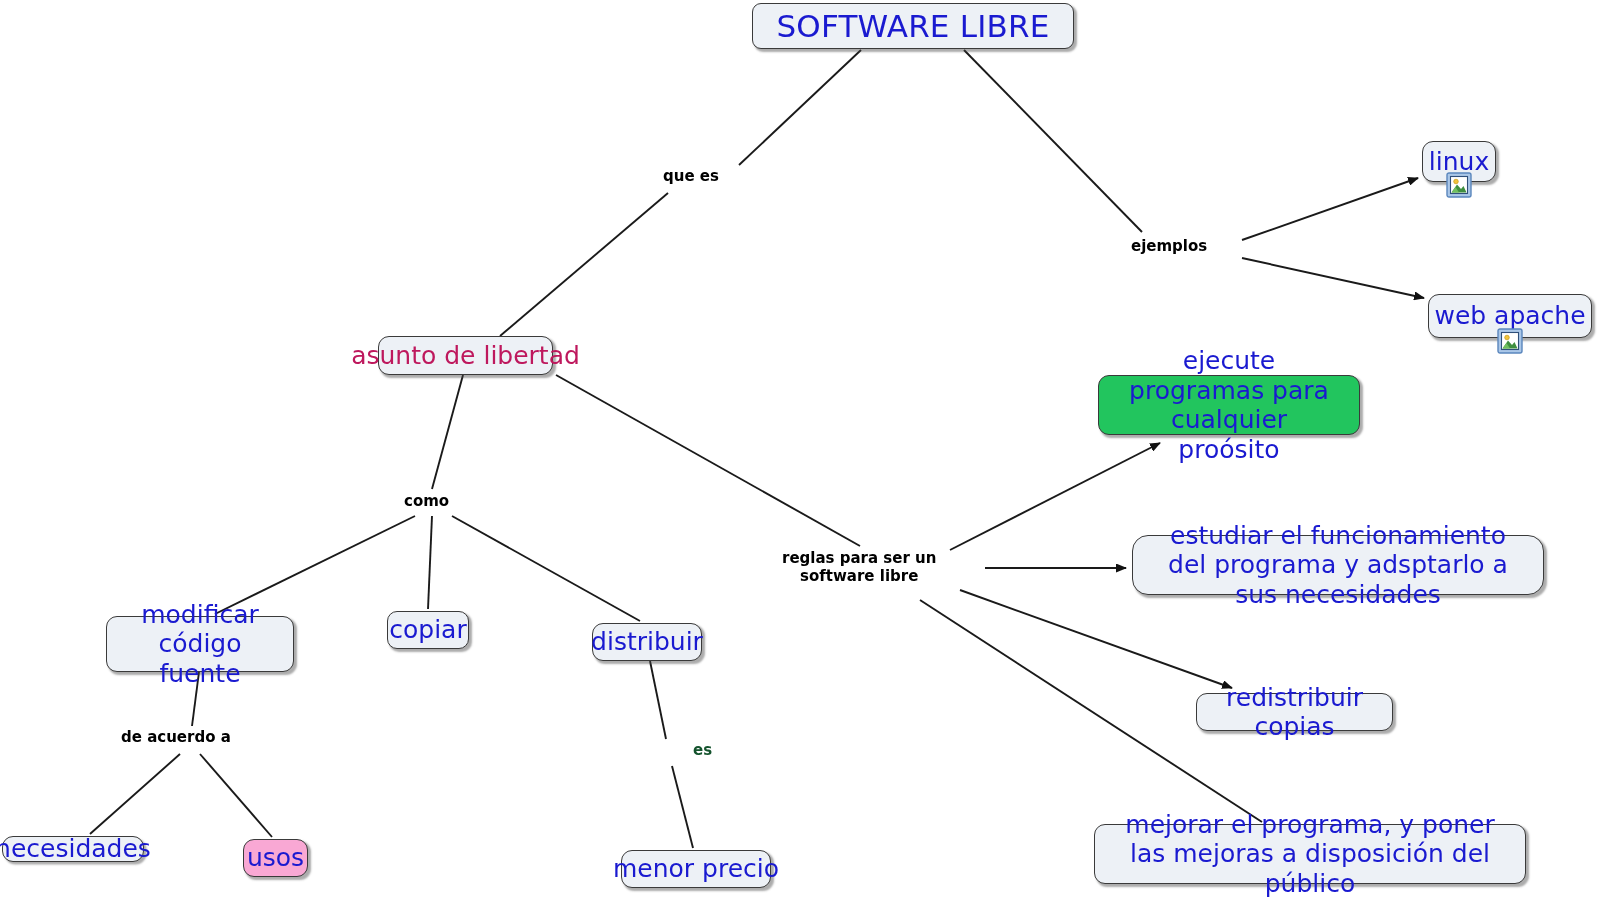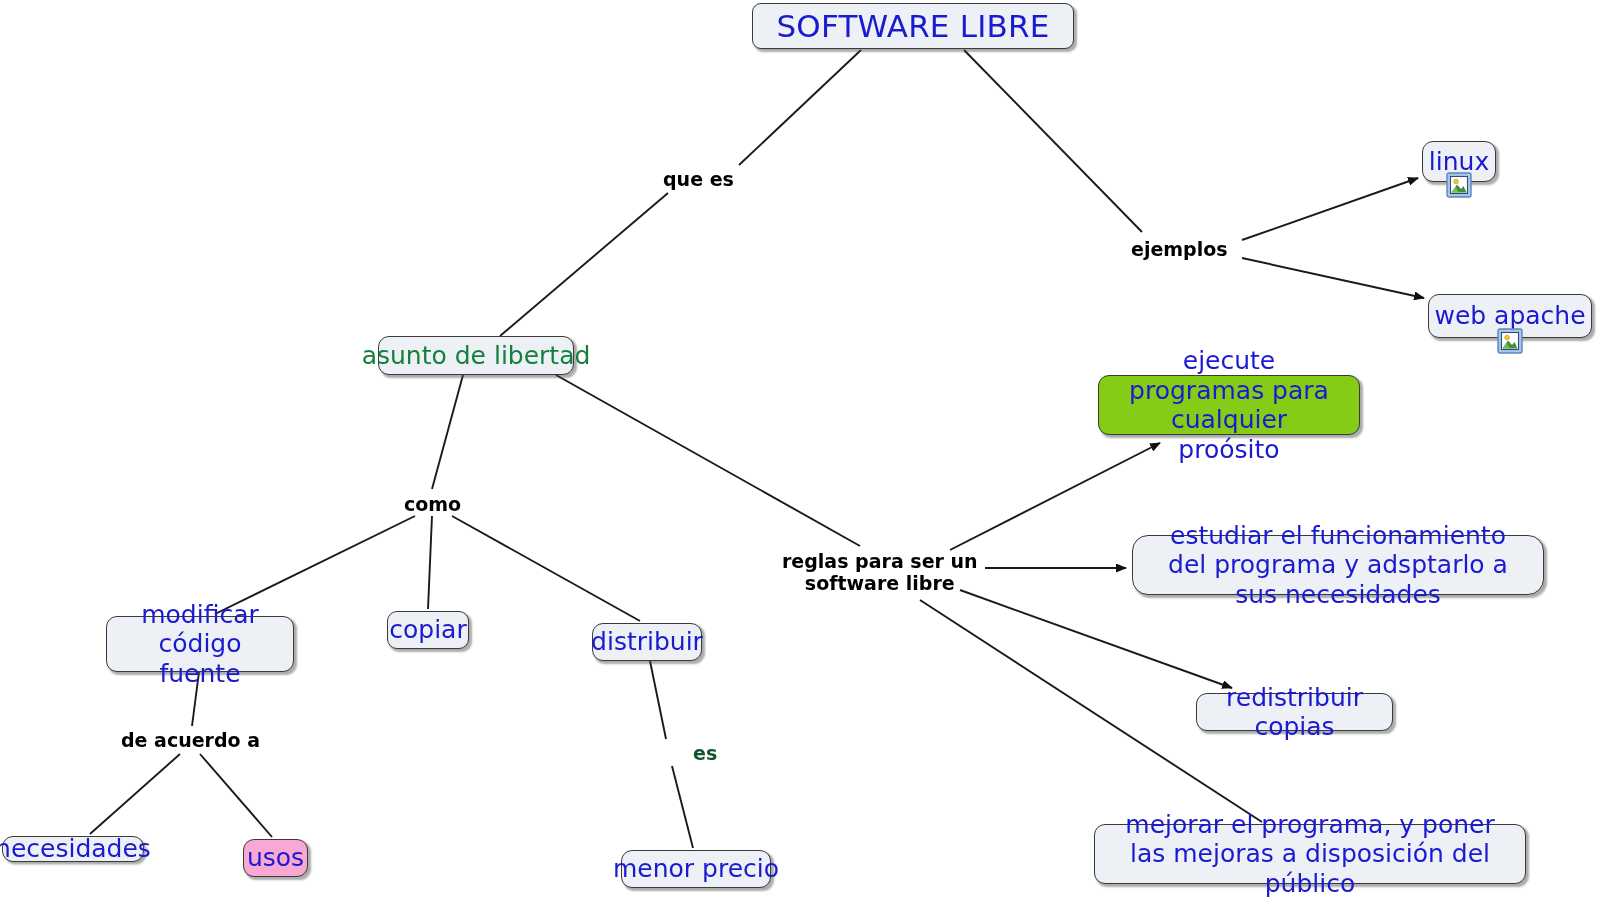--- a/index.html
+++ b/index.html
@@ -49,21 +49,21 @@
   .node-title {
     font-size: 31px;
     border-radius: 9px;
     padding: 3px 16px;
     letter-spacing: 0.2px;
   }
   .link-label {
     position: absolute;
     color: #000000;
     font-weight: bold;
-    font-size: 19px;
+    font-size: 15px;
     text-align: center;
     line-height: 1.18;
     white-space: nowrap;
     background: transparent;
   }
   .node-icon {
     position: absolute;
     left: 50%;
     transform: translateX(-50%);
     bottom: -17px;
@@ -102,21 +102,21 @@
         <line x1="985" y1="568" x2="1126" y2="568" stroke="#1a1a1a" stroke-width="1.9" marker-end="url(#arrowhead)"></line>
         <line x1="960" y1="590" x2="1232" y2="688" stroke="#1a1a1a" stroke-width="1.9" marker-end="url(#arrowhead)"></line>
         <line x1="920" y1="600" x2="1262" y2="822" stroke="#1a1a1a" stroke-width="1.9"></line>
       </g>
   </svg>
 
   <div id="nodes-group">
       <div class="node node-title" style="left: 752px; top: 3px; width: 322px; height: 46px; background: rgb(237, 241, 246); border-color: rgb(58, 58, 58); color: rgb(26, 26, 208);">
         <span>SOFTWARE LIBRE</span>
       </div>
-      <div class="node" style="left: 378px; top: 336px; width: 196px; height: 39px; background: rgb(237, 241, 246); border-color: rgb(58, 58, 58); color: #15803d;">
+      <div class="node" style="left: 378px; top: 336px; width: 175px; height: 39px; background: rgb(237, 241, 246); border-color: rgb(58, 58, 58); color: #be185d;">
         <span>asunto de libertad</span>
       </div>
       <div class="node" style="left: 1422px; top: 141px; width: 74px; height: 41px; background: rgb(237, 241, 246); border-color: rgb(58, 58, 58); color: rgb(26, 26, 208);">
         <span>linux</span>
         <span class="node-icon"><svg viewBox="0 0 26 26" width="26" height="26">
             <rect x="1" y="1" width="24" height="24" rx="2" fill="#aac7e8" stroke="#5a86bd" stroke-width="1.4"></rect>
             <rect x="4.5" y="4.5" width="17" height="17" fill="#ffffff" stroke="#2f4f7a" stroke-width="1.1"></rect>
             <circle cx="10" cy="9.5" r="2.3" fill="#f2c33c" stroke="#c79a16" stroke-width="0.7"></circle>
             <path d="M5.5 20.5 L11 12.5 L15 17 L17.5 14 L20.5 20.5 Z" fill="#3f8f3f"></path>
             <path d="M5.5 20.5 L9.5 15 L13 20.5 Z" fill="#6fbf5f"></path>
@@ -143,21 +143,21 @@
       </div>
       <div class="node" style="left: 2px; top: 836px; width: 142px; height: 26px; background: rgb(237, 241, 246); border-color: rgb(58, 58, 58); color: rgb(26, 26, 208);">
         <span>necesidades</span>
       </div>
       <div class="node" style="left: 243px; top: 839px; width: 65px; height: 38px; background: #f9a8d4; border-color: rgb(58, 58, 58); color: rgb(26, 26, 208);">
         <span>usos</span>
       </div>
       <div class="node" style="left: 621px; top: 850px; width: 150px; height: 38px; background: rgb(237, 241, 246); border-color: rgb(58, 58, 58); color: rgb(26, 26, 208);">
         <span>menor precio</span>
       </div>
-      <div class="node wrap" style="left: 1098px; top: 375px; width: 262px; height: 60px; background: #84cc16; border-color: rgb(58, 58, 58); color: rgb(26, 26, 208);">
+      <div class="node wrap" style="left: 1098px; top: 375px; width: 262px; height: 60px; background: #22c55e; border-color: rgb(58, 58, 58); color: rgb(26, 26, 208);">
         <span>ejecute programas para cualquier proósito</span>
       </div>
       <div class="node wrap" style="left: 1132px; top: 535px; width: 412px; height: 60px; background: rgb(237, 241, 246); border-color: rgb(58, 58, 58); color: rgb(26, 26, 208); border-radius: 16px;">
         <span>estudiar el funcionamiento del programa y adsptarlo a sus necesidades</span>
       </div>
       <div class="node wrap" style="left: 1196px; top: 693px; width: 197px; height: 38px; background: rgb(237, 241, 246); border-color: rgb(58, 58, 58); color: rgb(26, 26, 208);">
         <span>redistribuir copias</span>
       </div>
       <div class="node wrap" style="left: 1094px; top: 824px; width: 432px; height: 60px; background: rgb(237, 241, 246); border-color: rgb(58, 58, 58); color: rgb(26, 26, 208);">
         <span>mejorar el programa, y poner las mejoras a disposición del público</span>

